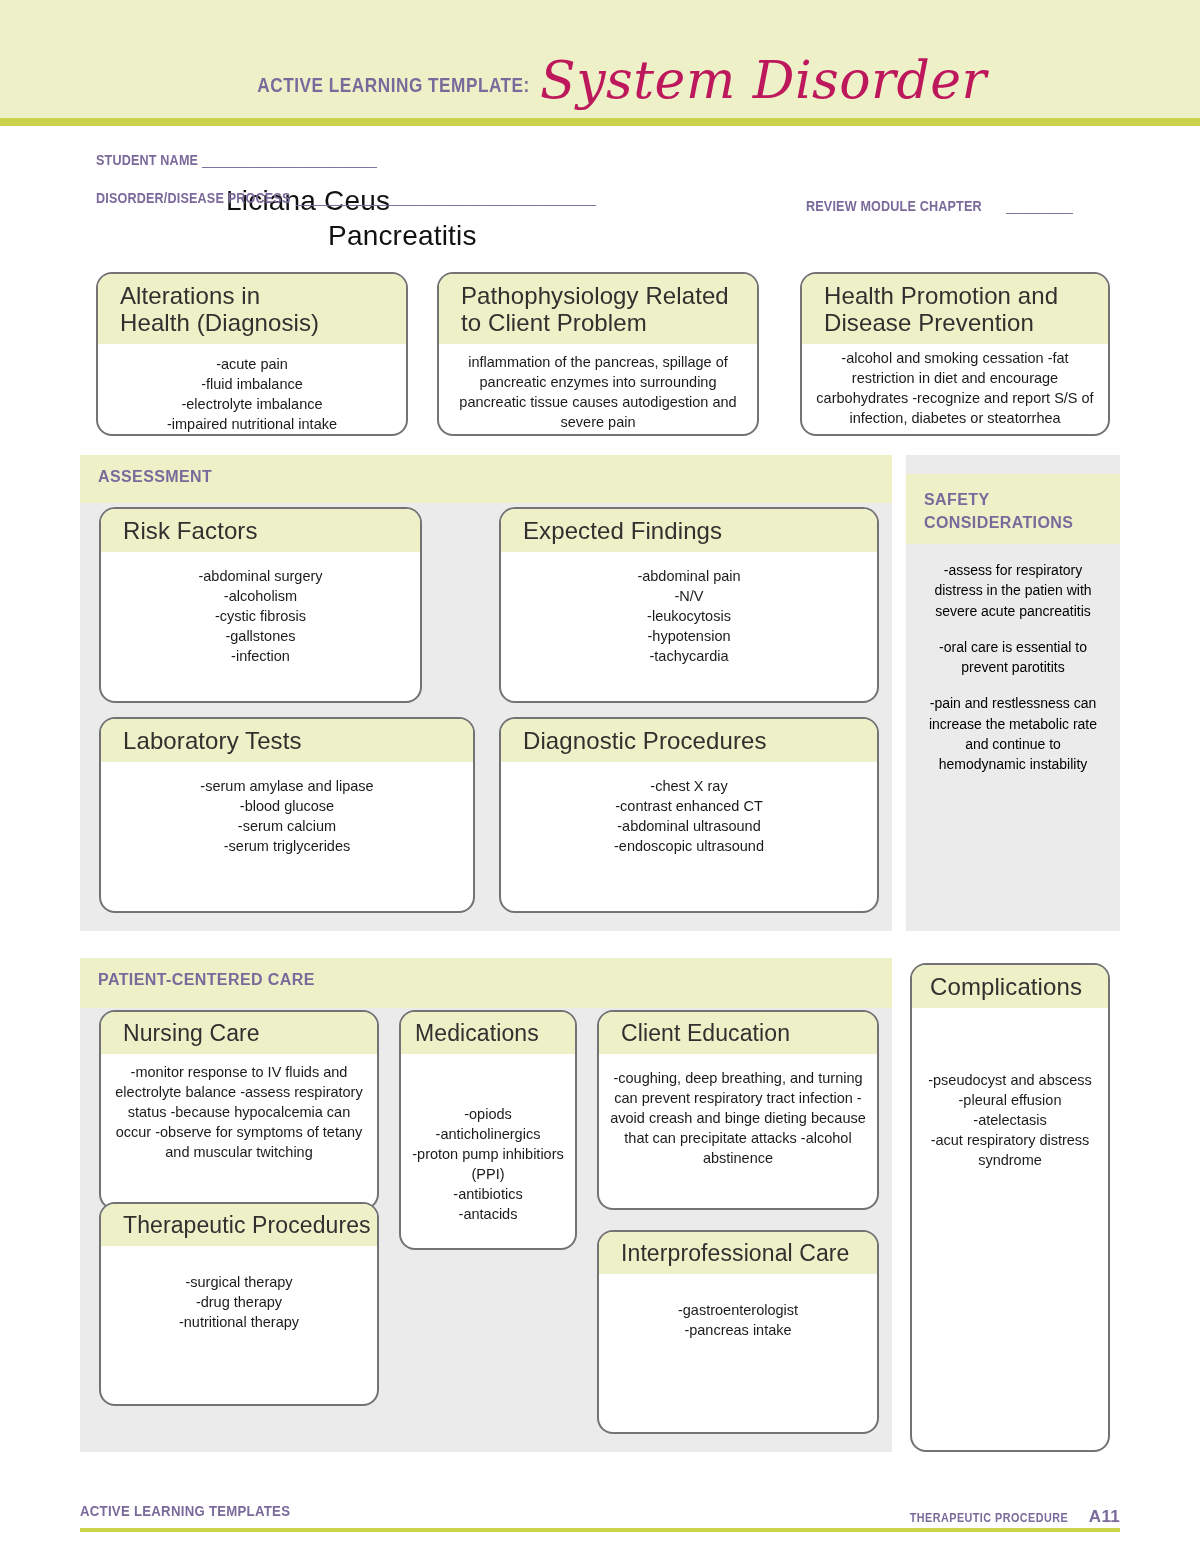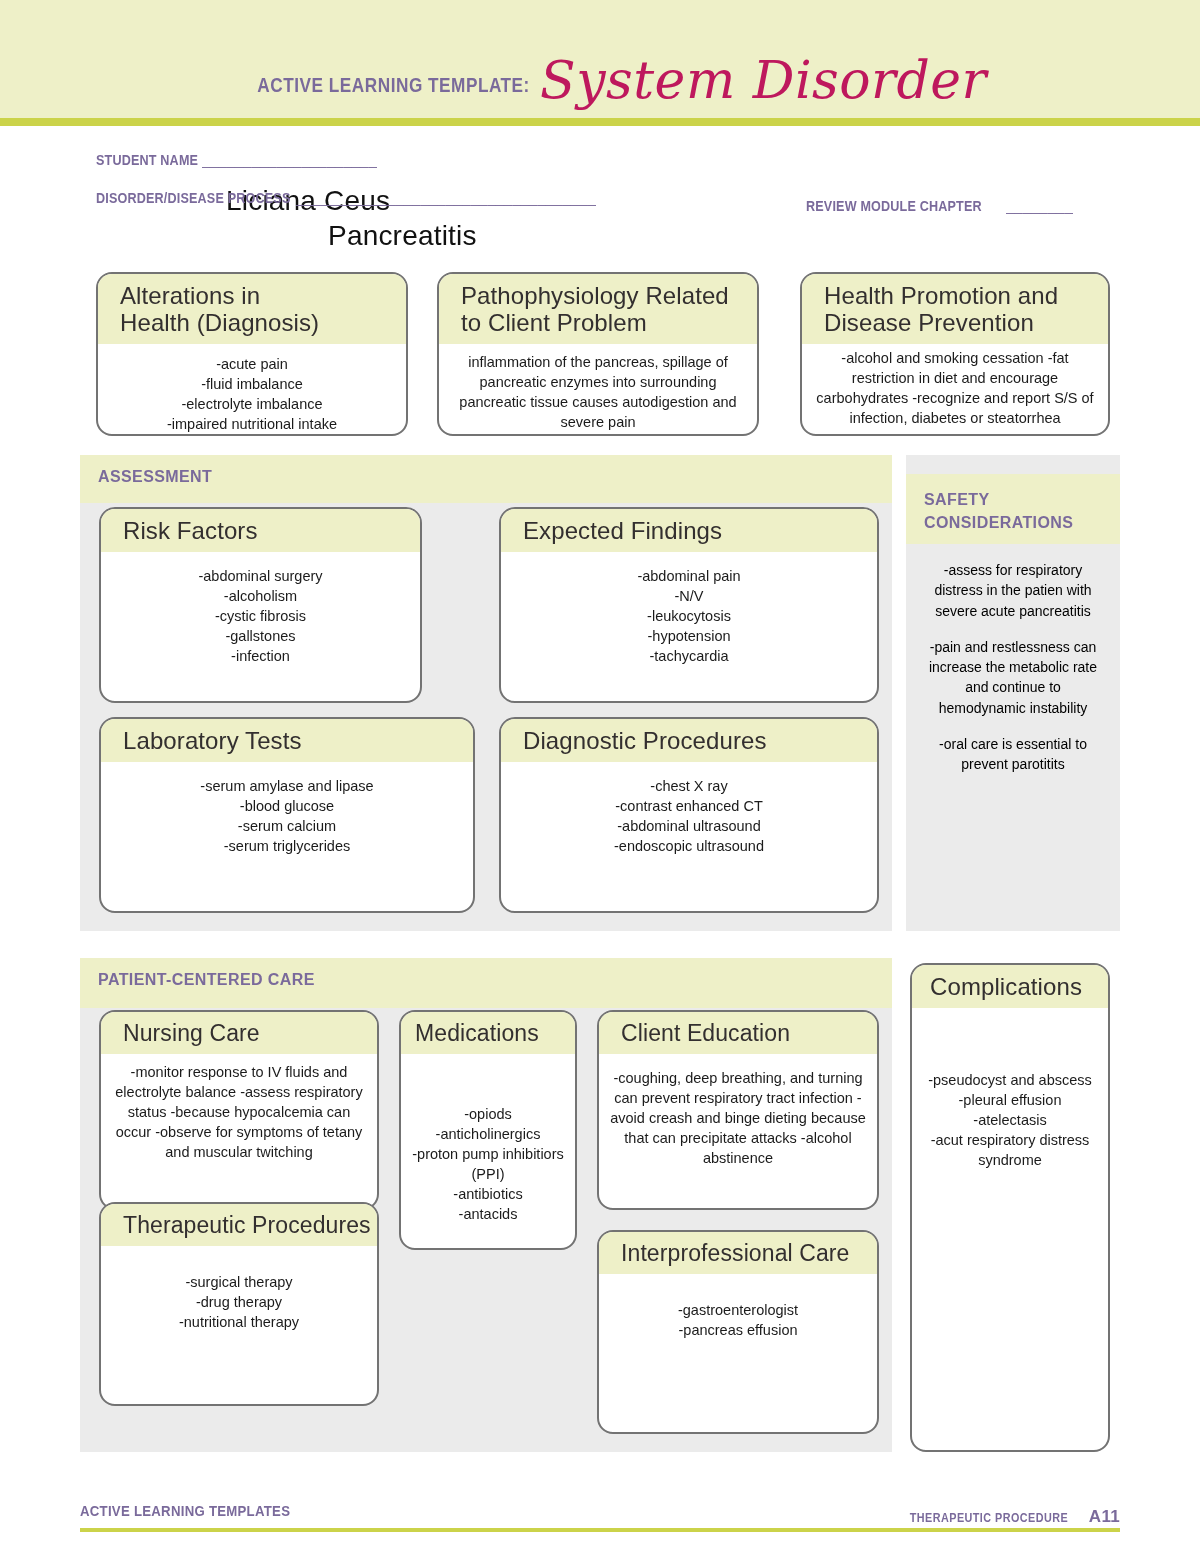--- a/index.html
+++ b/index.html
@@ -215,22 +215,22 @@
 -abdominal ultrasound
 -endoscopic ultrasound</div>
   </div>
 </div>
 
 <div class="panel" style="left:906px;top:455px;width:214px;height:476px;">
   <div class="panel-head two-line" style="white-space:pre-line;height:70px;margin-top:19px;">SAFETY
 CONSIDERATIONS</div>
   <div class="sidepanel-body">
     <p>-assess for respiratory distress in the patien with severe acute pancreatitis</p>
+    <p>-oral care is essential to prevent parotitits</p>
     <p>-pain and restlessness can increase the metabolic rate and continue to hemodynamic instability</p>
-    <p>-oral care is essential to prevent parotitits</p>
   </div>
 </div>
 
 <div class="panel" style="left:80px;top:958px;width:812px;height:494px;">
   <div class="panel-head" style="height:50px;">PATIENT-CENTERED CARE</div>
 </div>
 
 <div class="card" style="left:99px;top:1010px;width:280px;height:200px;">
   <div class="card-head small">Nursing Care</div>
   <div class="card-body" style="padding-top:8px;">
@@ -267,21 +267,21 @@
     <div>-surgical therapy
 -drug therapy
 -nutritional therapy</div>
   </div>
 </div>
 
 <div class="card" style="left:597px;top:1230px;width:282px;height:204px;">
   <div class="card-head small">Interprofessional Care</div>
   <div class="card-body" style="padding-top:26px;">
     <div>-gastroenterologist
--pancreas effusion</div>
+-pancreas intake</div>
   </div>
 </div>
 
 <div class="card" style="left:910px;top:963px;width:200px;height:489px;">
   <div class="card-head" style="padding-left:18px;">Complications</div>
   <div class="card-body" style="padding-top:62px;">
     <div>-pseudocyst and abscess
 -pleural effusion
 -atelectasis
 -acut respiratory distress syndrome</div>

